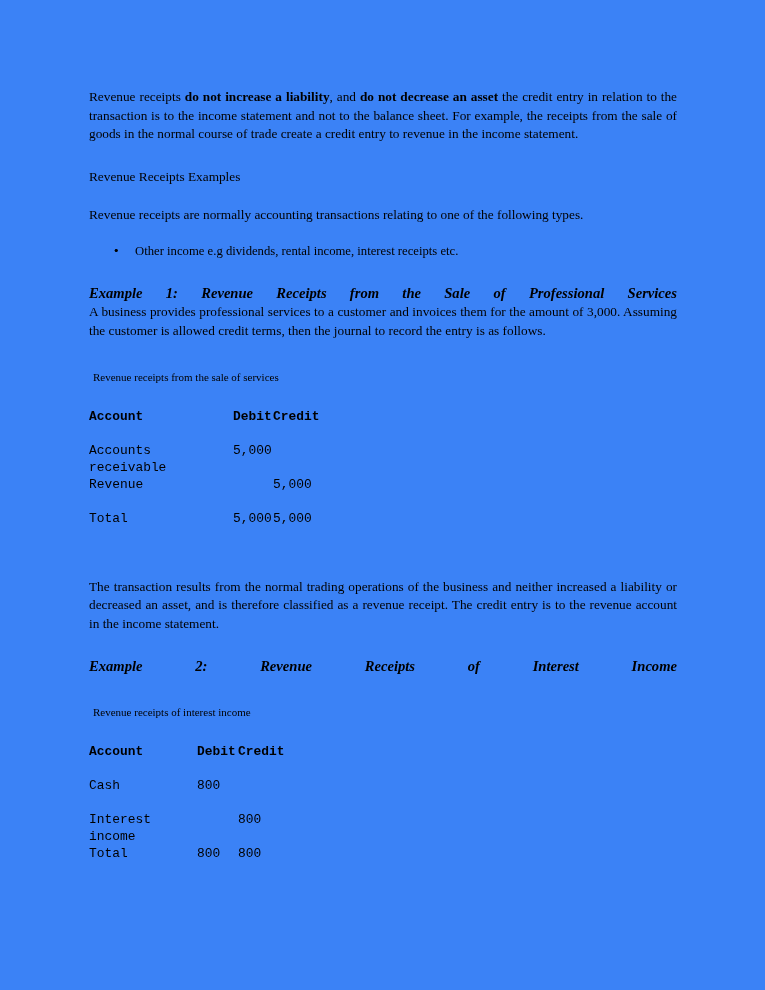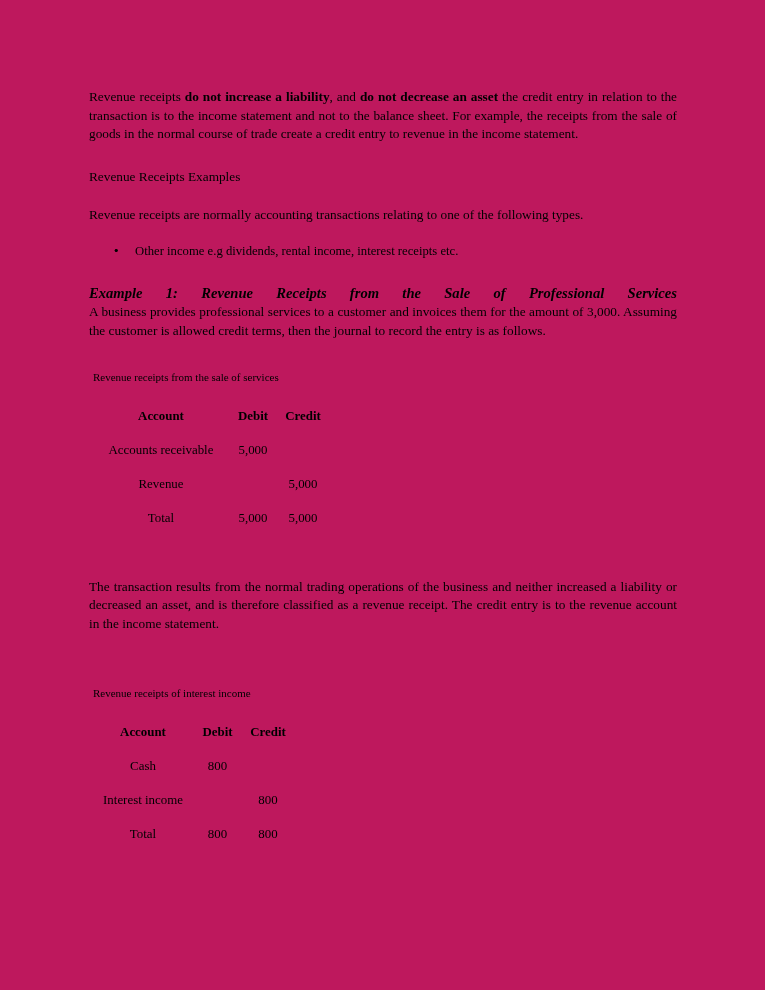--- a/index.html
+++ b/index.html
@@ -11,21 +11,21 @@
     width: 765px;
     height: 990px;
     font-family: "Liberation Serif", "DejaVu Serif", serif;
     color: #000000;
     -webkit-font-smoothing: antialiased;
   }
   .page {
     position: relative;
     width: 765px;
     height: 990px;
-    background: #be185d;
+    background: #3b82f6;
     overflow: hidden;
   }
   .content {
     position: absolute;
     left: 89px;
     top: 88px;
     width: 588px;
   }
 
   
@@ -85,24 +85,25 @@
   
   table.journal {
     border-collapse: collapse;
     border: none;
     font-size: 12.9px;
     margin: 0;
   }
   table.journal td, table.journal th {
     border: none;
     padding: 0;
-    text-align: center;
+    text-align: left;
     vertical-align: top;
     font-weight: normal;
     line-height: 17px;
+    font-family: Liberation Mono, monospace;
   }
   table.journal tr { height: 34px; }
   table.journal thead th {
     font-weight: bold;
   }
   
   .t1 .c-account { width: 144px; }
   .t1 .c-debit   { width: 40px; }
   .t1 .c-credit  { width: 60px; }
   
@@ -181,20 +182,21 @@
         </tr>
       </tbody>
     </table>
 
     <div class="sp-34"></div>
 
     <p class="body">The transaction results from the normal trading operations of the business and neither increased a liability or decreased an asset, and is therefore classified as a revenue receipt. The credit entry is to the revenue account in the income statement.</p>
 
     <div class="sp-24"></div>
 
+    <p class="example-heading">Example 2: Revenue Receipts of Interest Income</p>
 
     <div class="sp-24"></div>
 
     <p class="caption">Revenue receipts of interest income</p>
 
     <div class="sp-18"></div>
 
     <table class="journal t2">
       <thead>
         <tr>

